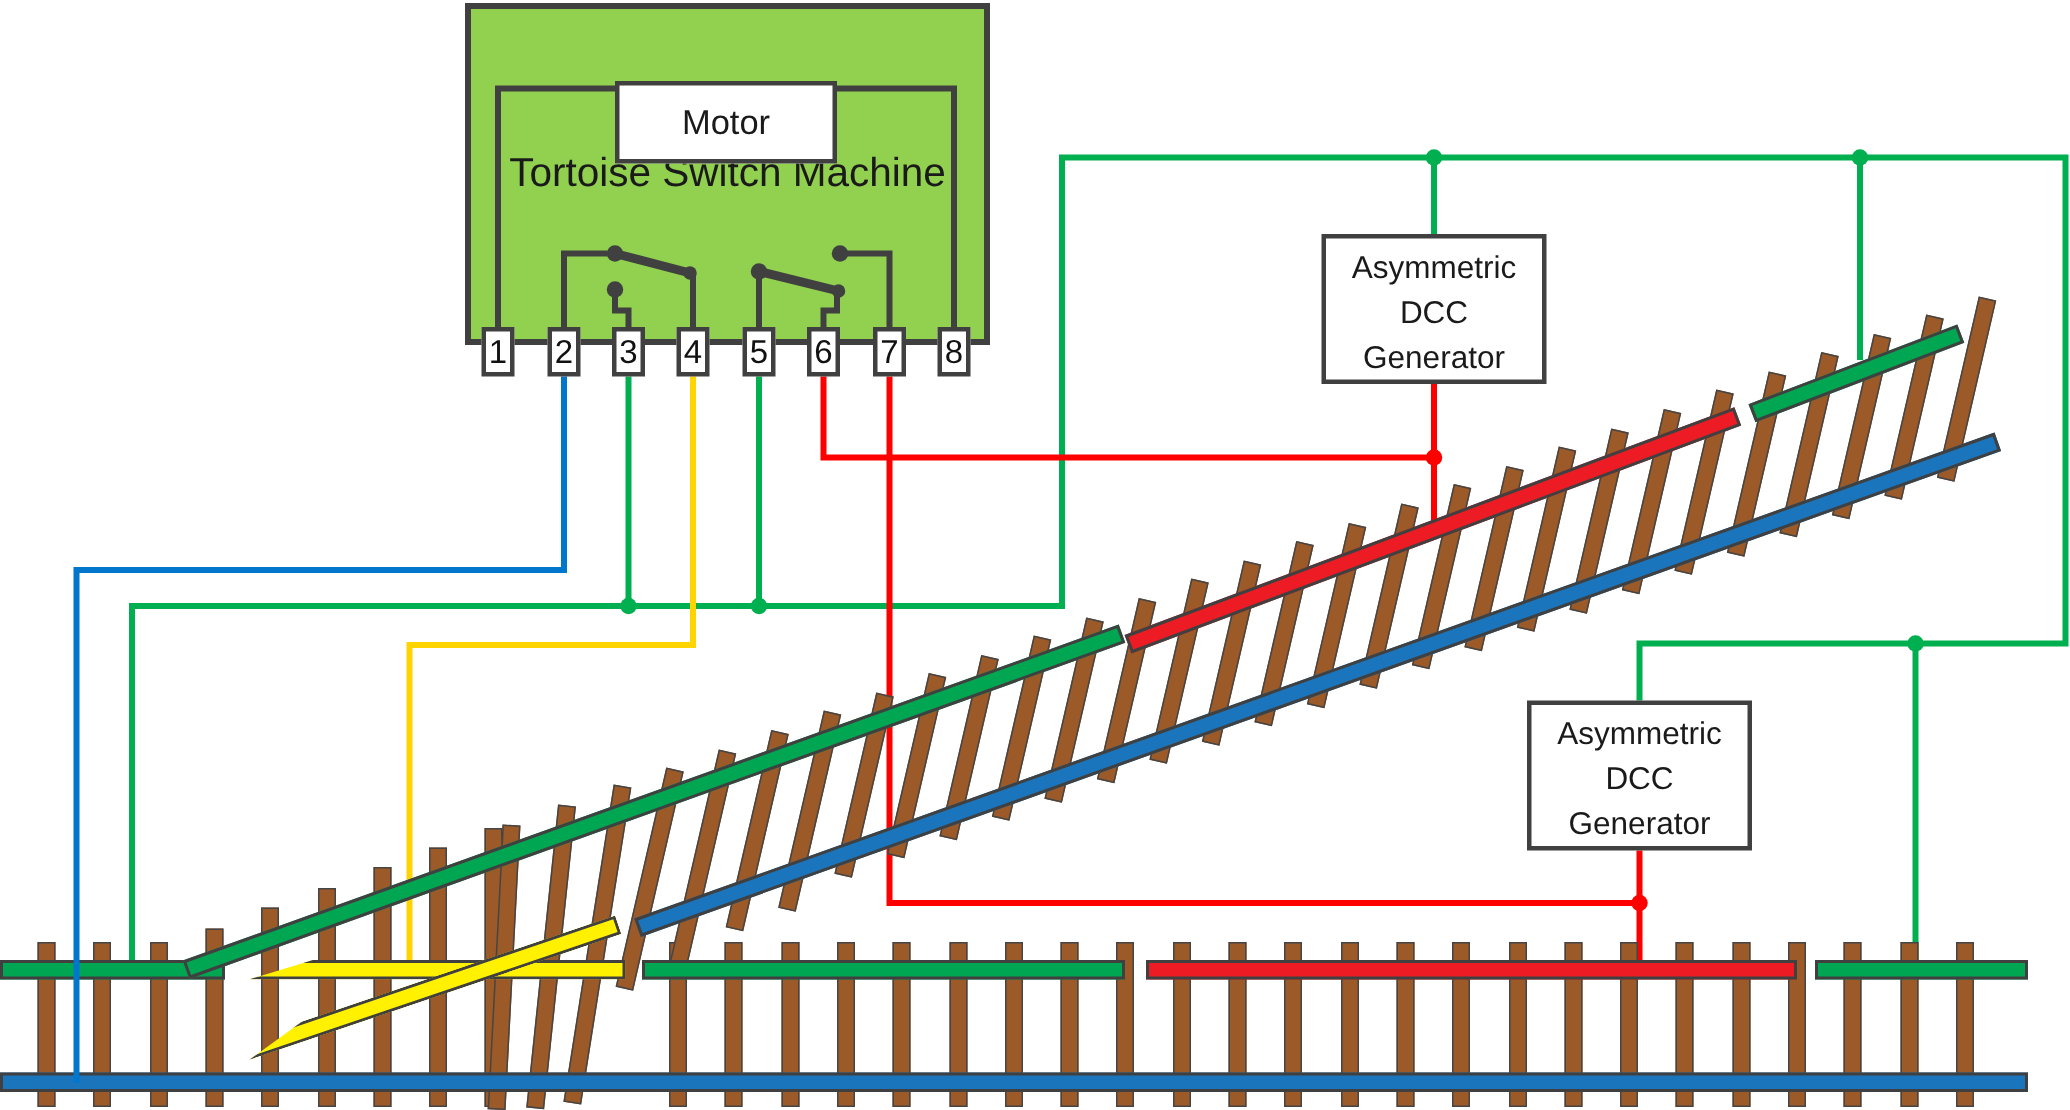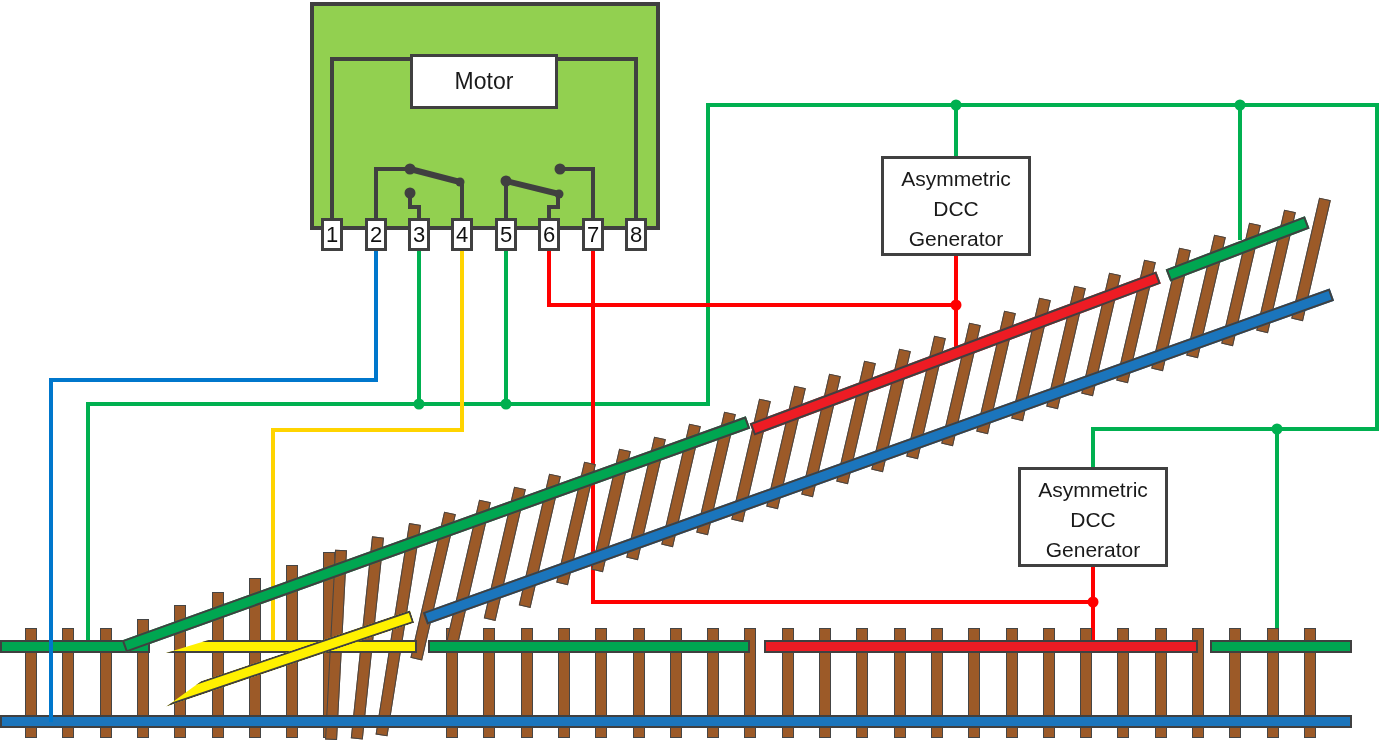--- a/index.html
+++ b/index.html
@@ -124,20 +124,21 @@
   <div class="rail rail-red" style="left:764px;top:640px;width:434px;"></div>
   <div class="rail rail-green" style="left:1210px;top:640px;width:142px;"></div>
   <div class="rail rail-blue" style="left:0px;top:715px;width:1352px;"></div>
   <div class="rail rail-yellow" style="left:164px;top:694px;width:262px;transform:rotate(-18.7deg);transform-origin:0 50%;clip-path:polygon(0% 100%,16% 0%,100% 0%,100% 100%);"></div>
   <div class="rail rail-green" style="left:124px;top:640px;width:663px;transform:rotate(-19.75deg);transform-origin:0 50%;"></div>
   <div class="rail rail-red" style="left:752px;top:423px;width:434px;transform:rotate(-20.5deg);transform-origin:0 50%;"></div>
   <div class="rail rail-green" style="left:1168px;top:269px;width:149px;transform:rotate(-20.9deg);transform-origin:0 50%;"></div>
   <div class="rail rail-blue" style="left:425px;top:612px;width:963px;transform:rotate(-19.66deg);transform-origin:0 50%;"></div>
 
   <div class="tortoise"></div>
+  <div class="tortoise-title">Tortoise Switch Machine</div>
   <div class="motor">
     <span>Motor</span>
   </div>
 
   <div class="generator" style="left:881px;top:156px;">
     <div>Asymmetric</div>
     <div>DCC</div>
     <div>Generator</div>
   </div>
   <div class="generator" style="left:1018px;top:467px;">

